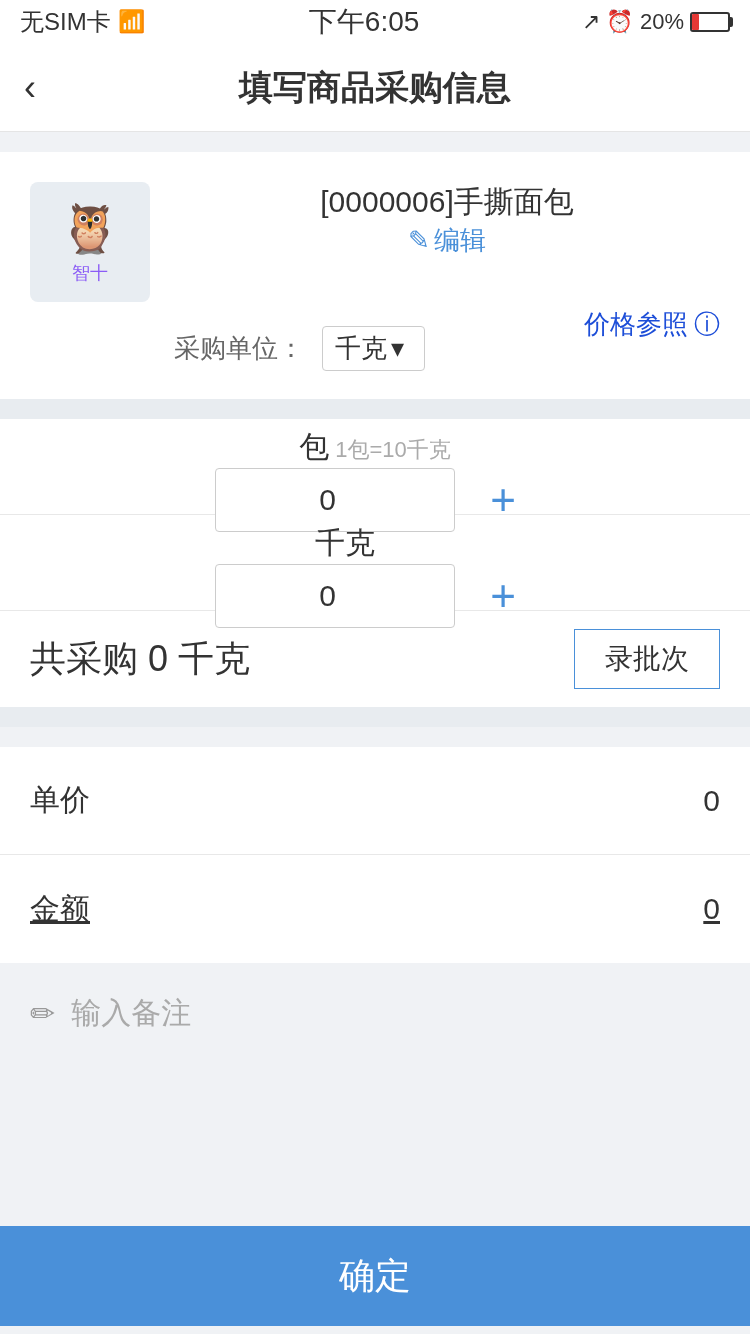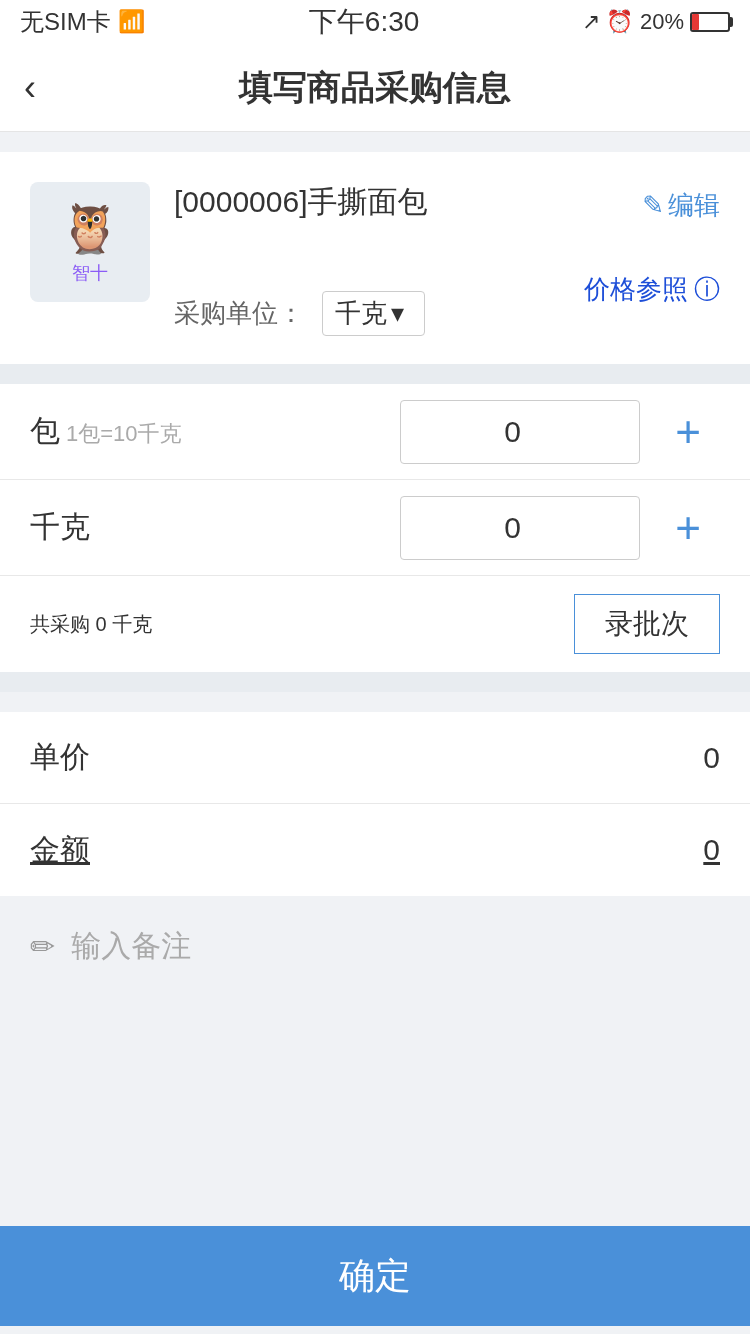--- a/index.html
+++ b/index.html
@@ -103,22 +103,23 @@
     }
     .product-thumb-text {
       font-size: 18px;
       color: #8b5cf6;
       margin-top: 4px;
     }
     .product-info { flex: 1; }
     .product-name-row {
       display: flex;
       justify-content: space-between;
-      align-items: flex-end;
+      align-items: center;
       margin-bottom: 20px;
+      flex-direction: column;
     }
     .product-name {
       font-size: 30px;
       color: #333;
       font-weight: 500;
     }
     .edit-btn {
       color: #4a90d9;
       font-size: 26px;
       display: flex;
@@ -166,23 +167,24 @@
       background: #e8ecf0;
     }
 
     
     .input-section {
       background: #fff;
     }
     .input-row {
       display: flex;
       align-items: center;
-      padding: 0 30px;
+      padding: 8px 30px;
       height: 96px;
       border-bottom: 1px solid #e8e8e8;
+      flex-direction: column;
     }
     .input-label {
       min-width: 120px;
       font-size: 30px;
       color: #333;
     }
     .input-unit-hint {
       font-size: 22px;
       color: #aaa;
       margin-left: 6px;
@@ -221,21 +223,21 @@
     
     .summary-row {
       background: #fff;
       display: flex;
       align-items: center;
       justify-content: space-between;
       padding: 0 30px;
       height: 96px;
     }
     .summary-text {
-      font-size: 20px;
+      font-size: 36px;
       color: #333;
     }
     .batch-btn {
       border: 1px solid #4a90d9;
       border-radius: 0;
       padding: 10px 30px;
       color: #333;
       font-size: 28px;
       background: #fff;
       cursor: pointer;
@@ -244,21 +246,21 @@
     
     .price-section {
       background: #fff;
       margin-top: 20px;
     }
     .price-row {
       display: flex;
       align-items: center;
       justify-content: space-between;
       padding: 16px 30px;
-      height: 92px;
+      height: 108px;
       border-bottom: 1px solid #e8e8e8;
     }
     .price-row:last-child { border-bottom: none; text-decoration: underline; }
     .price-label {
       font-size: 30px;
       color: #333;
     }
     .price-value {
       font-size: 30px;
       color: #333;
@@ -311,21 +313,21 @@
     .wifi-icon { font-size: 22px; }
   </style>
 </head>
 <body>
 
 <div class="status-bar">
   <div class="status-left">
     <span>无SIM卡</span>
     <span class="wifi-icon">📶</span>
   </div>
-  <div class="status-center">下午6:30</div>
+  <div class="status-center">下午6:05</div>
   <div class="status-right">
     <span>↗</span>
     <span>⏰</span>
     <span>20%</span>
     <span class="battery-icon">
       <span class="battery-fill"></span>
     </span>
   </div>
 </div>
 

